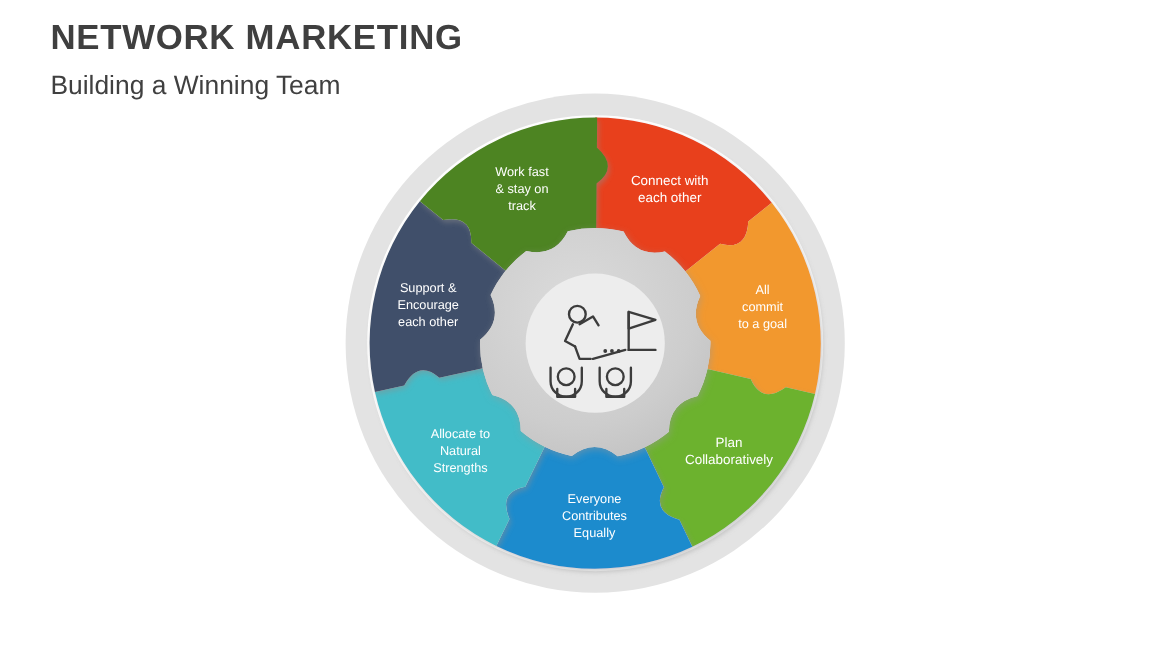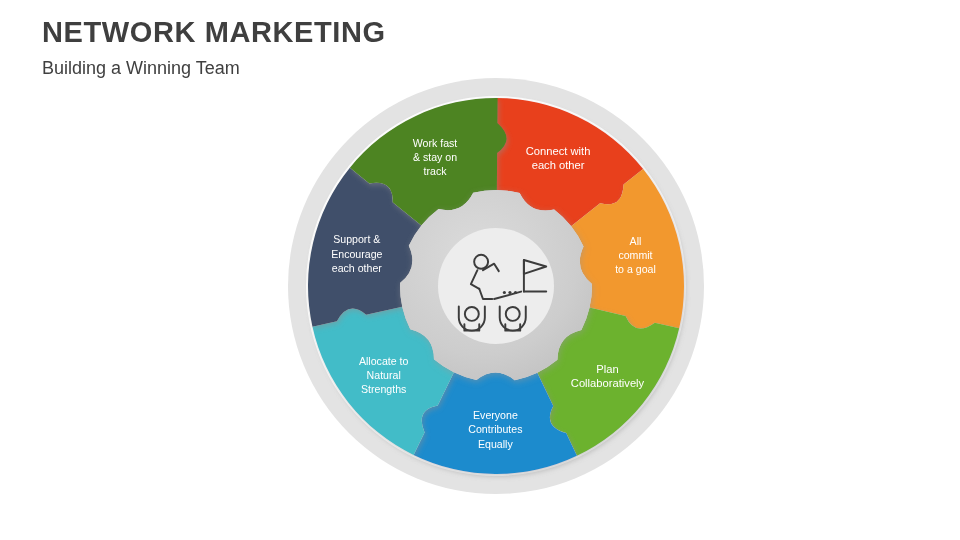--- a/index.html
+++ b/index.html
@@ -7,21 +7,21 @@
   body { font-family:"Liberation Sans", sans-serif; }
 
   #slide { position:relative; width:960px; height:418px; background:#ffffff; }
 
   #title-block { position:absolute; left:42px; top:16px; }
   #page-title {
     font-size:29px; font-weight:bold; color:#3f3f3f;
     letter-spacing:0.6px; line-height:1.15; white-space:nowrap;
   }
   #page-subtitle {
-    font-size:18px; font-weight:normal; color:#404040;
+    font-size:22px; font-weight:normal; color:#404040;
     margin-top:9px; line-height:1.2; white-space:nowrap;
   }
 
   #wheel-wrap { position:absolute; left:284px; top:74px; width:424px; height:424px; }
   svg.wheel { display:block; width:424px; height:424px; }
 
   .seg-label {
     fill:#ffffff; font-family:"Liberation Sans", sans-serif;
     font-size:11.2px; text-anchor:middle; pointer-events:none;
   }

